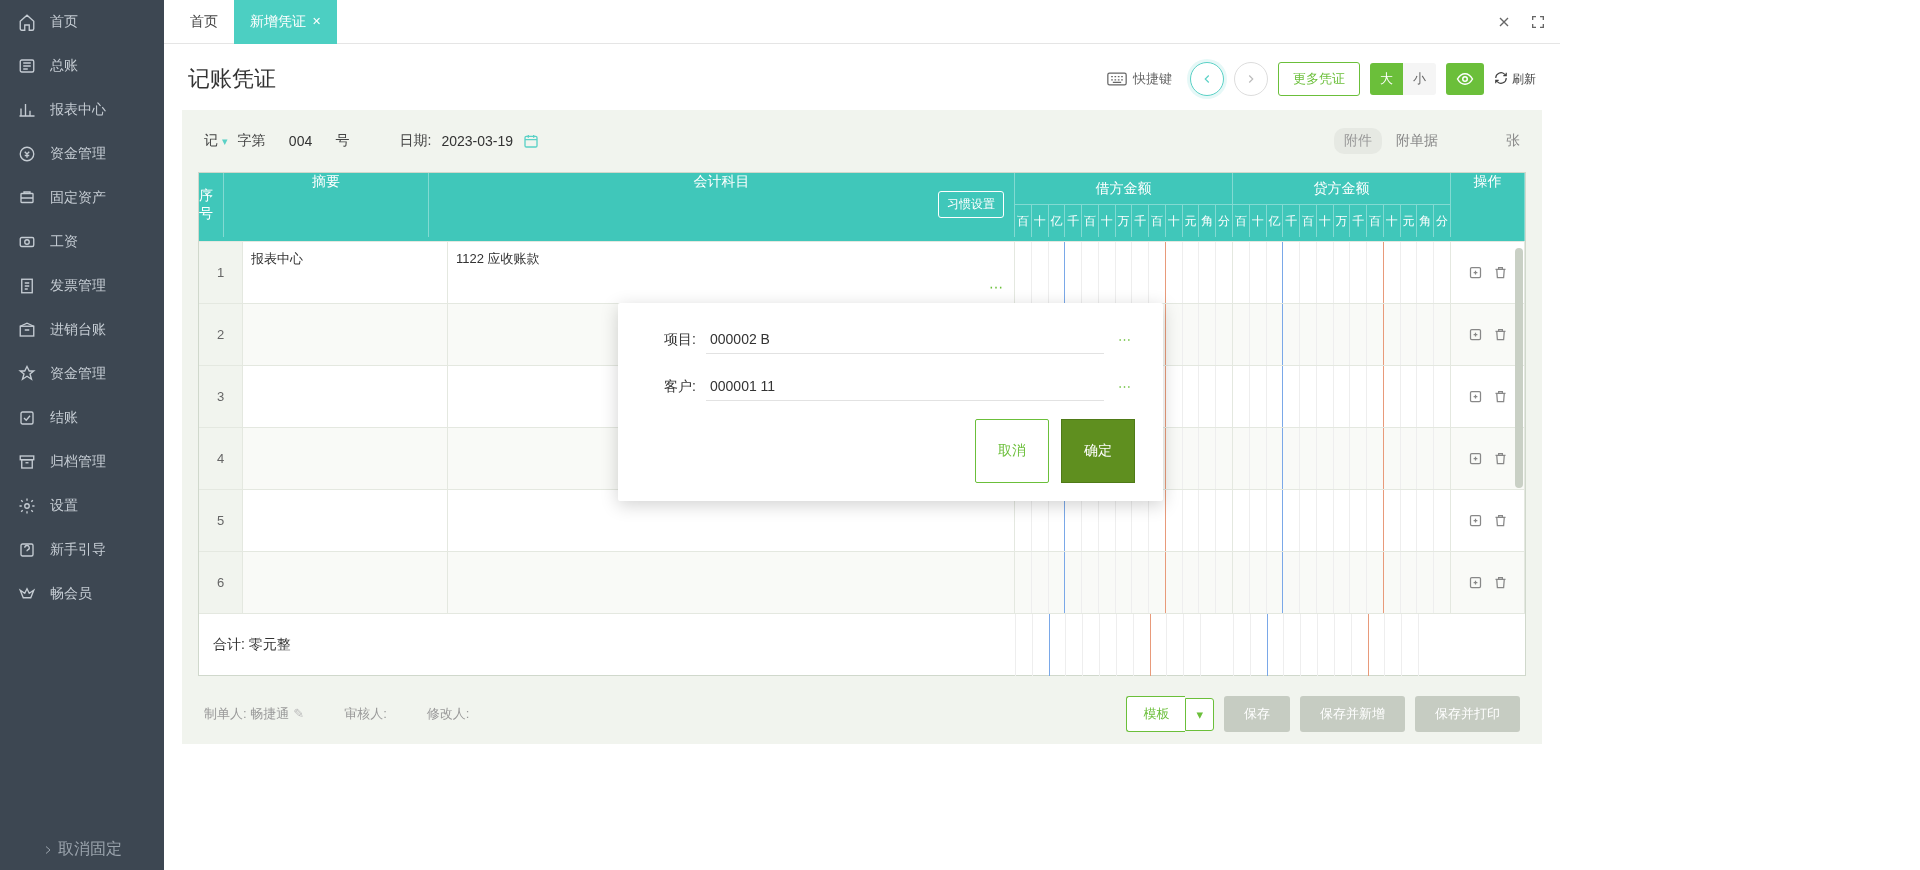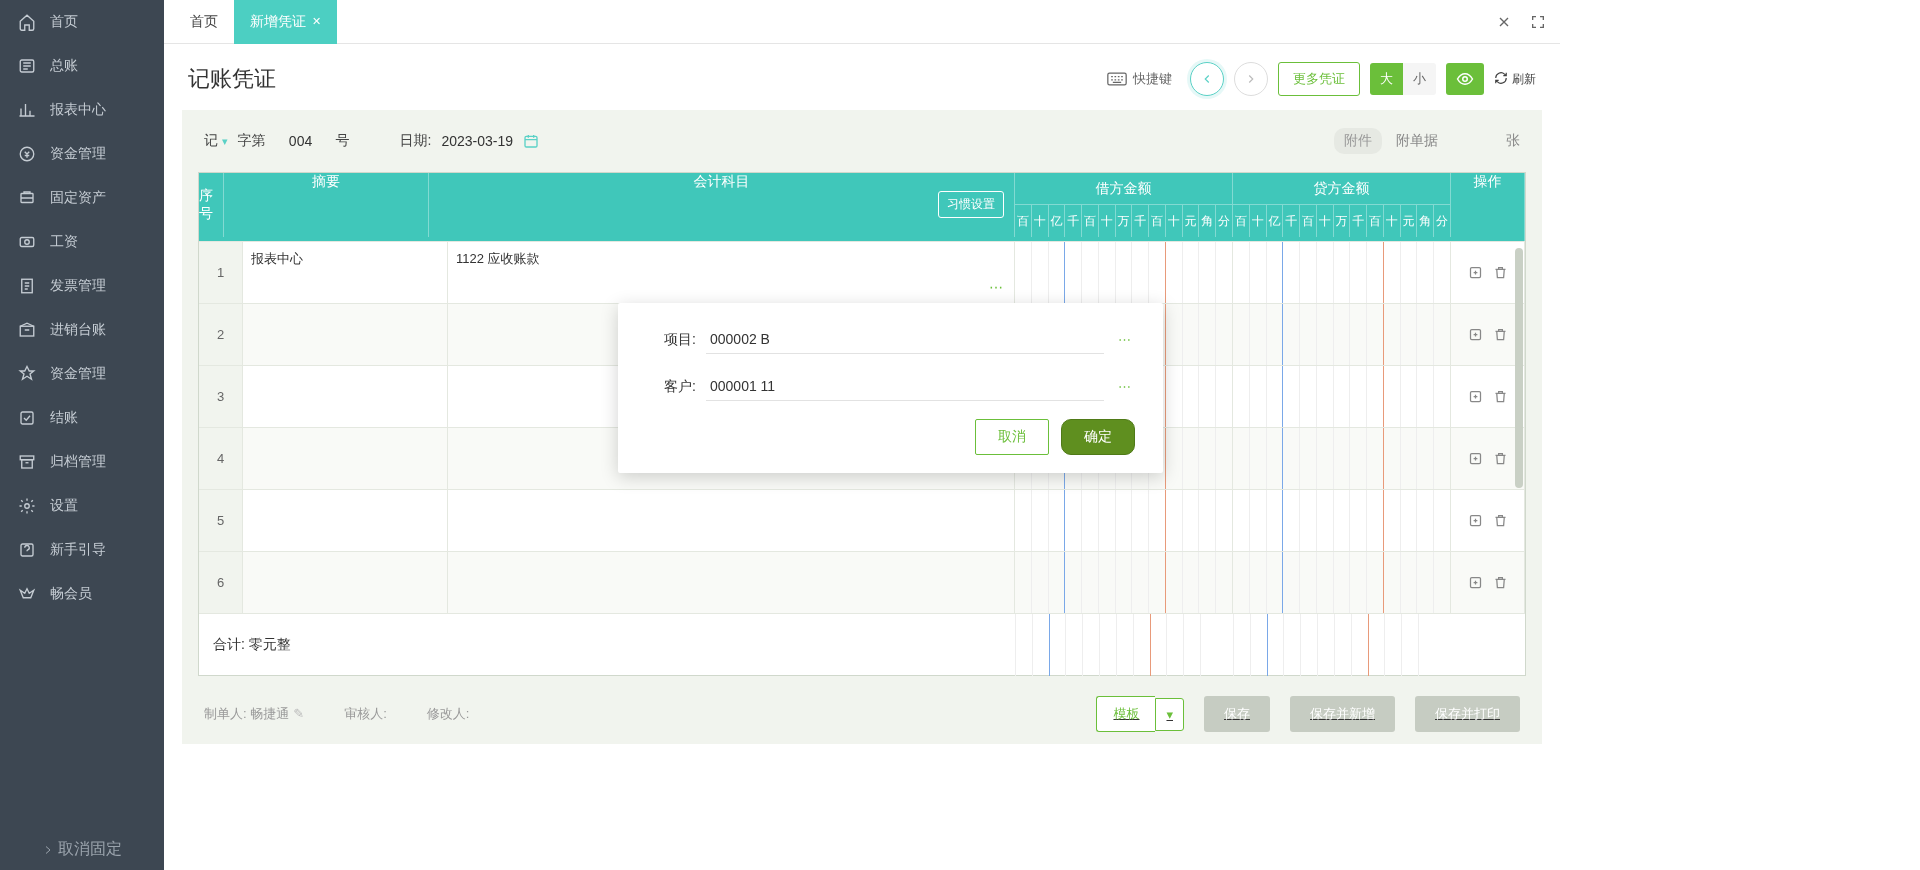--- a/index.html
+++ b/index.html
@@ -86,35 +86,35 @@
 .vtotal .amts { flex:1; display:flex; }
 .vtotal .amts .cell.amt { height:62px; }
 .vtotal .ops-space { width:74px; }
 
 .scroll-thumb { position: absolute; right: 2px; top: 75px; width: 8px; height: 240px; background: #c9d0c5; border-radius: 4px; }
 
 
 .vfooter { display: flex; align-items: center; justify-content: space-between; margin-top: 20px; padding: 0 6px; }
 .signers { display: flex; gap: 40px; color: #999; font-size: 13px; }
 .signers .edit { color:#bbb; margin-left:4px; cursor:pointer; }
-.foot-actions { display: flex; gap: 20px; text-decoration: underline; }
+.foot-actions { display: flex; gap: 10px; }
 .btn-template { display: flex; align-items: center; }
 .btn-template .main-b { border: 1px solid #6bbf3a; color: #6bbf3a; background: #fff; padding: 8px 16px; border-right: none; border-radius: 3px 0 0 3px; cursor: pointer; }
 .btn-template .drop { border: 1px solid #6bbf3a; color: #6bbf3a; background: #fff; padding: 8px 10px; border-radius: 0 3px 3px 0; cursor: pointer; }
 .btn-grey { background: #c6ccc2; color: #fff; border: none; padding: 9px 20px; border-radius: 3px; cursor: pointer; font-size: 13px; }
 
 
 .popover { position: absolute; left: 454px; top: 303px; width: 545px; background: #fff; box-shadow: 0 4px 18px rgba(0,0,0,0.18); border-radius: 2px; padding: 22px 28px 18px 28px; z-index: 50; }
 .pop-row { display: flex; align-items: center; margin-bottom: 18px; gap: 10px; }
 .pop-row label { width: 50px; text-align: right; color: #333; font-size: 14px; }
 .pop-row .pop-input { flex: 1; border: none; border-bottom: 1px solid #e2e2e2; padding: 6px 4px; font-size: 14px; color:#333; outline:none; }
 .pop-row .more { color: #6bbf3a; cursor: pointer; padding:0 4px; }
 .pop-actions { display: flex; justify-content: flex-end; gap: 12px; margin-top: 6px; }
 .btn-cancel { border: 1px solid #6bbf3a; color: #6bbf3a; background: #fff; padding: 8px 22px; border-radius: 2px; cursor: pointer; font-size:14px; }
-.btn-ok { background: #5f8f1f; color: #fff; border: 1px solid #4f7a17; padding: 8px 22px; border-radius: 10px; cursor: pointer; font-size:14px; }
+.btn-ok { background: #5f8f1f; color: #fff; border: 1px solid #4f7a17; padding: 22px 22px; border-radius: 0; cursor: pointer; font-size:14px; }
 
 svg { display:block; }
 </style>
 </head>
 <body>
 
 <div class="app">
 
   <div class="sidebar">
     <div class="sidebar-inner" id="sidebar-inner">

